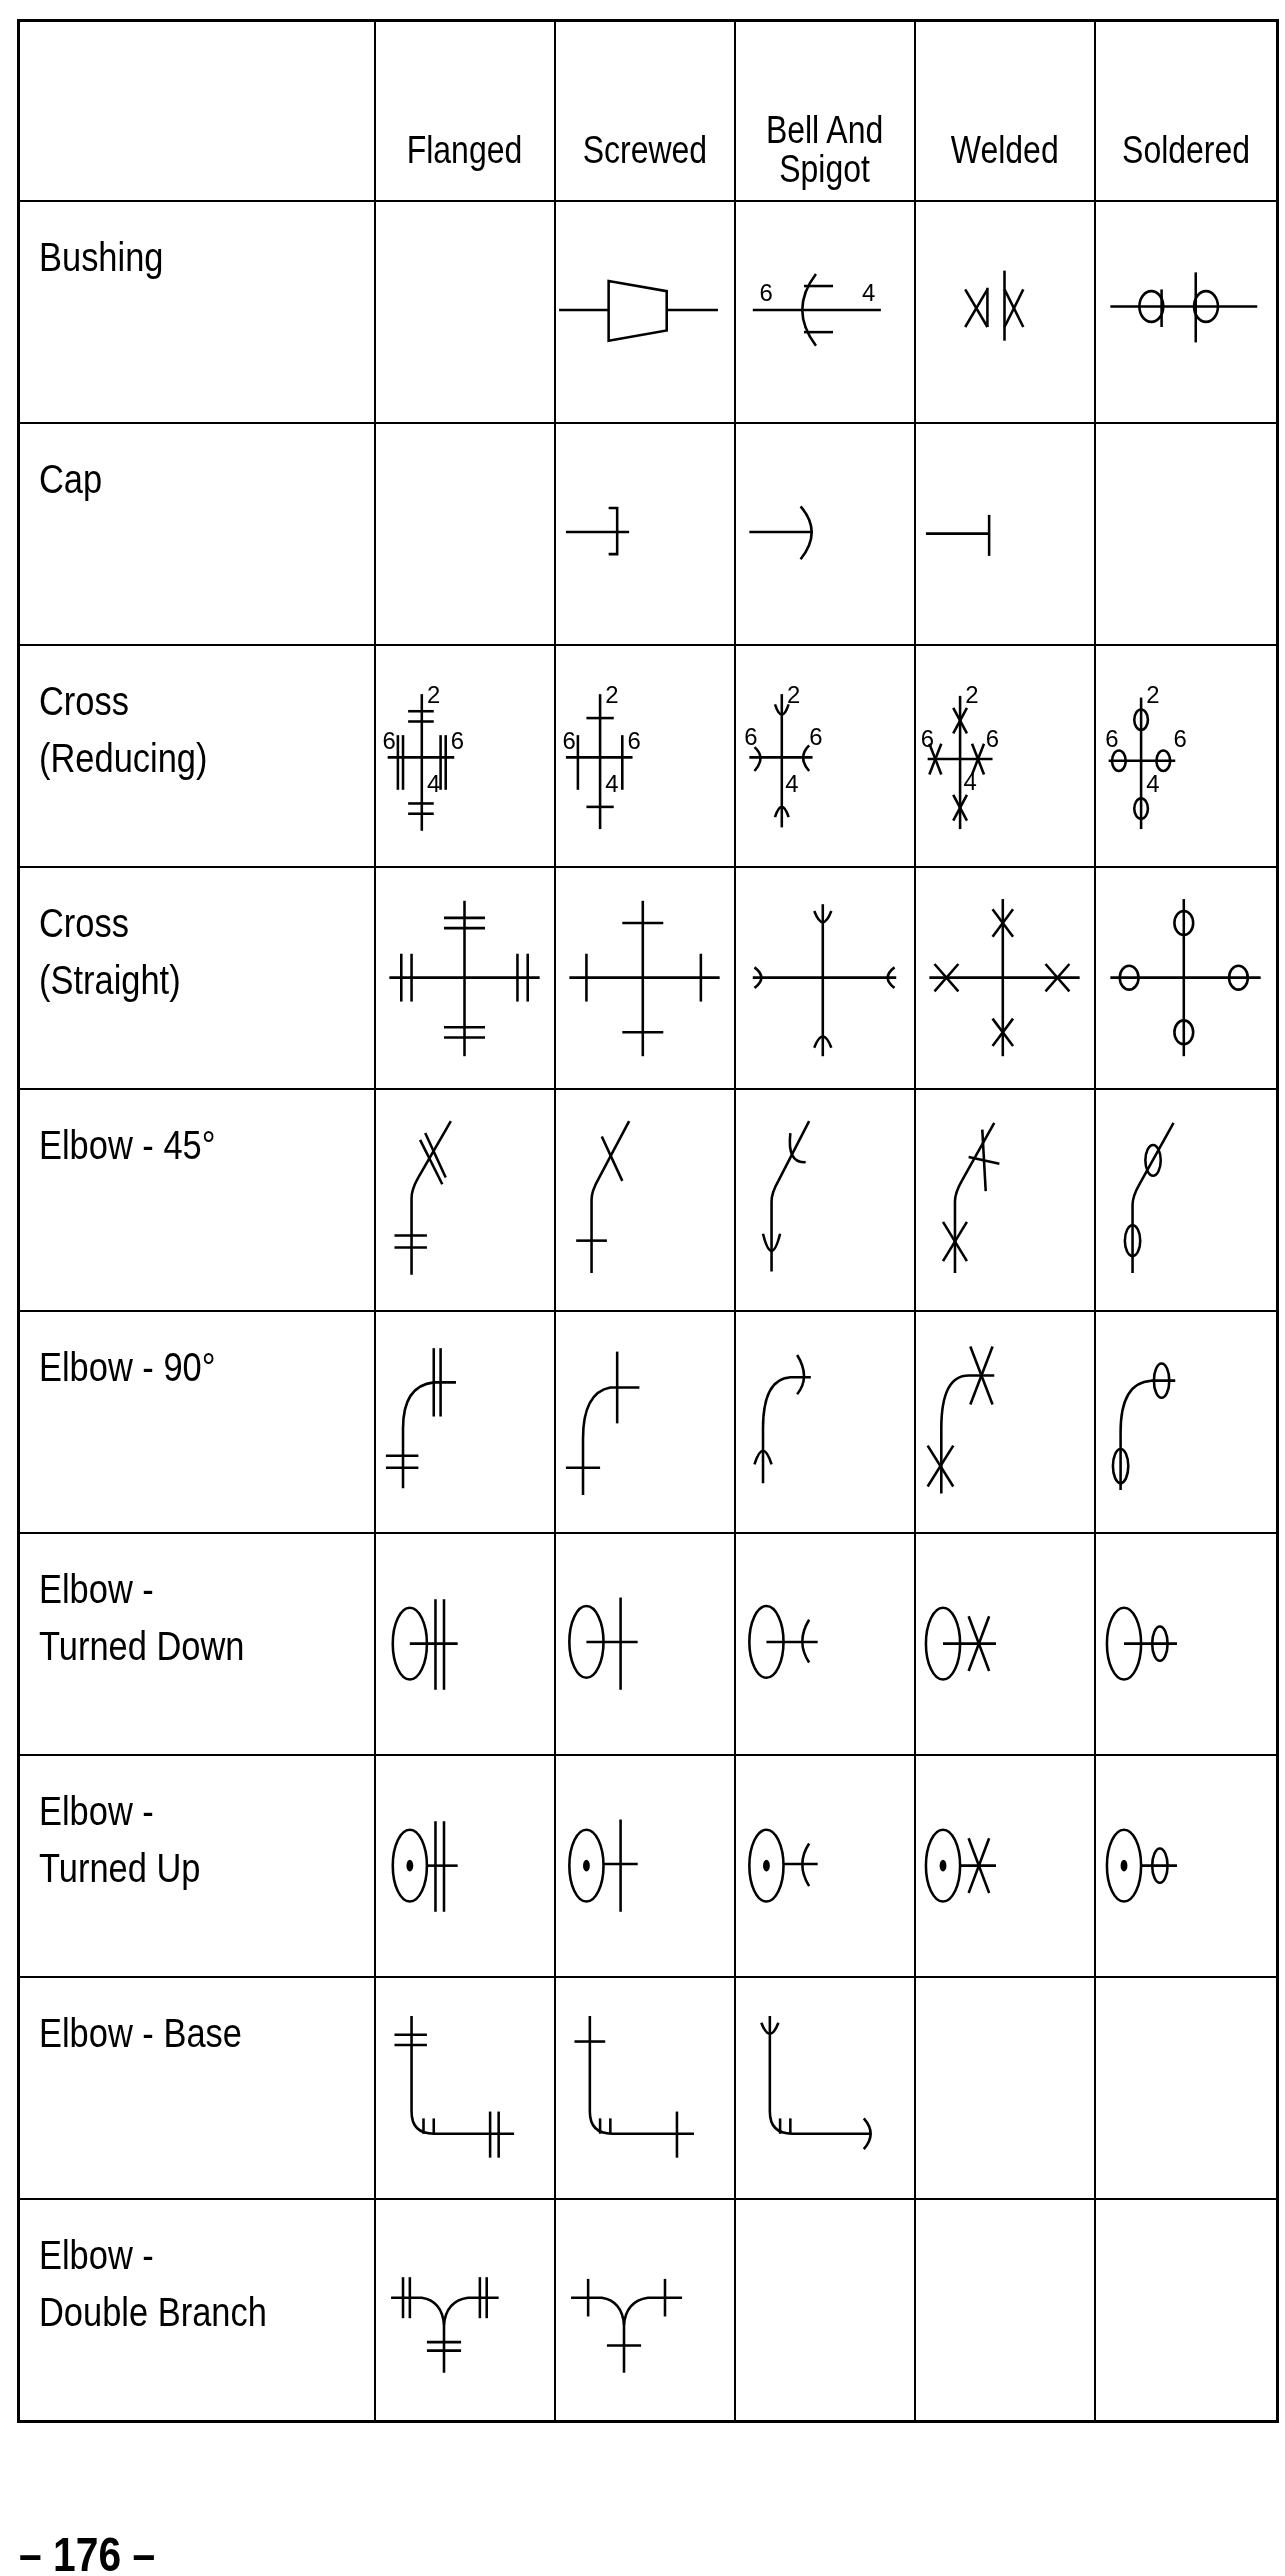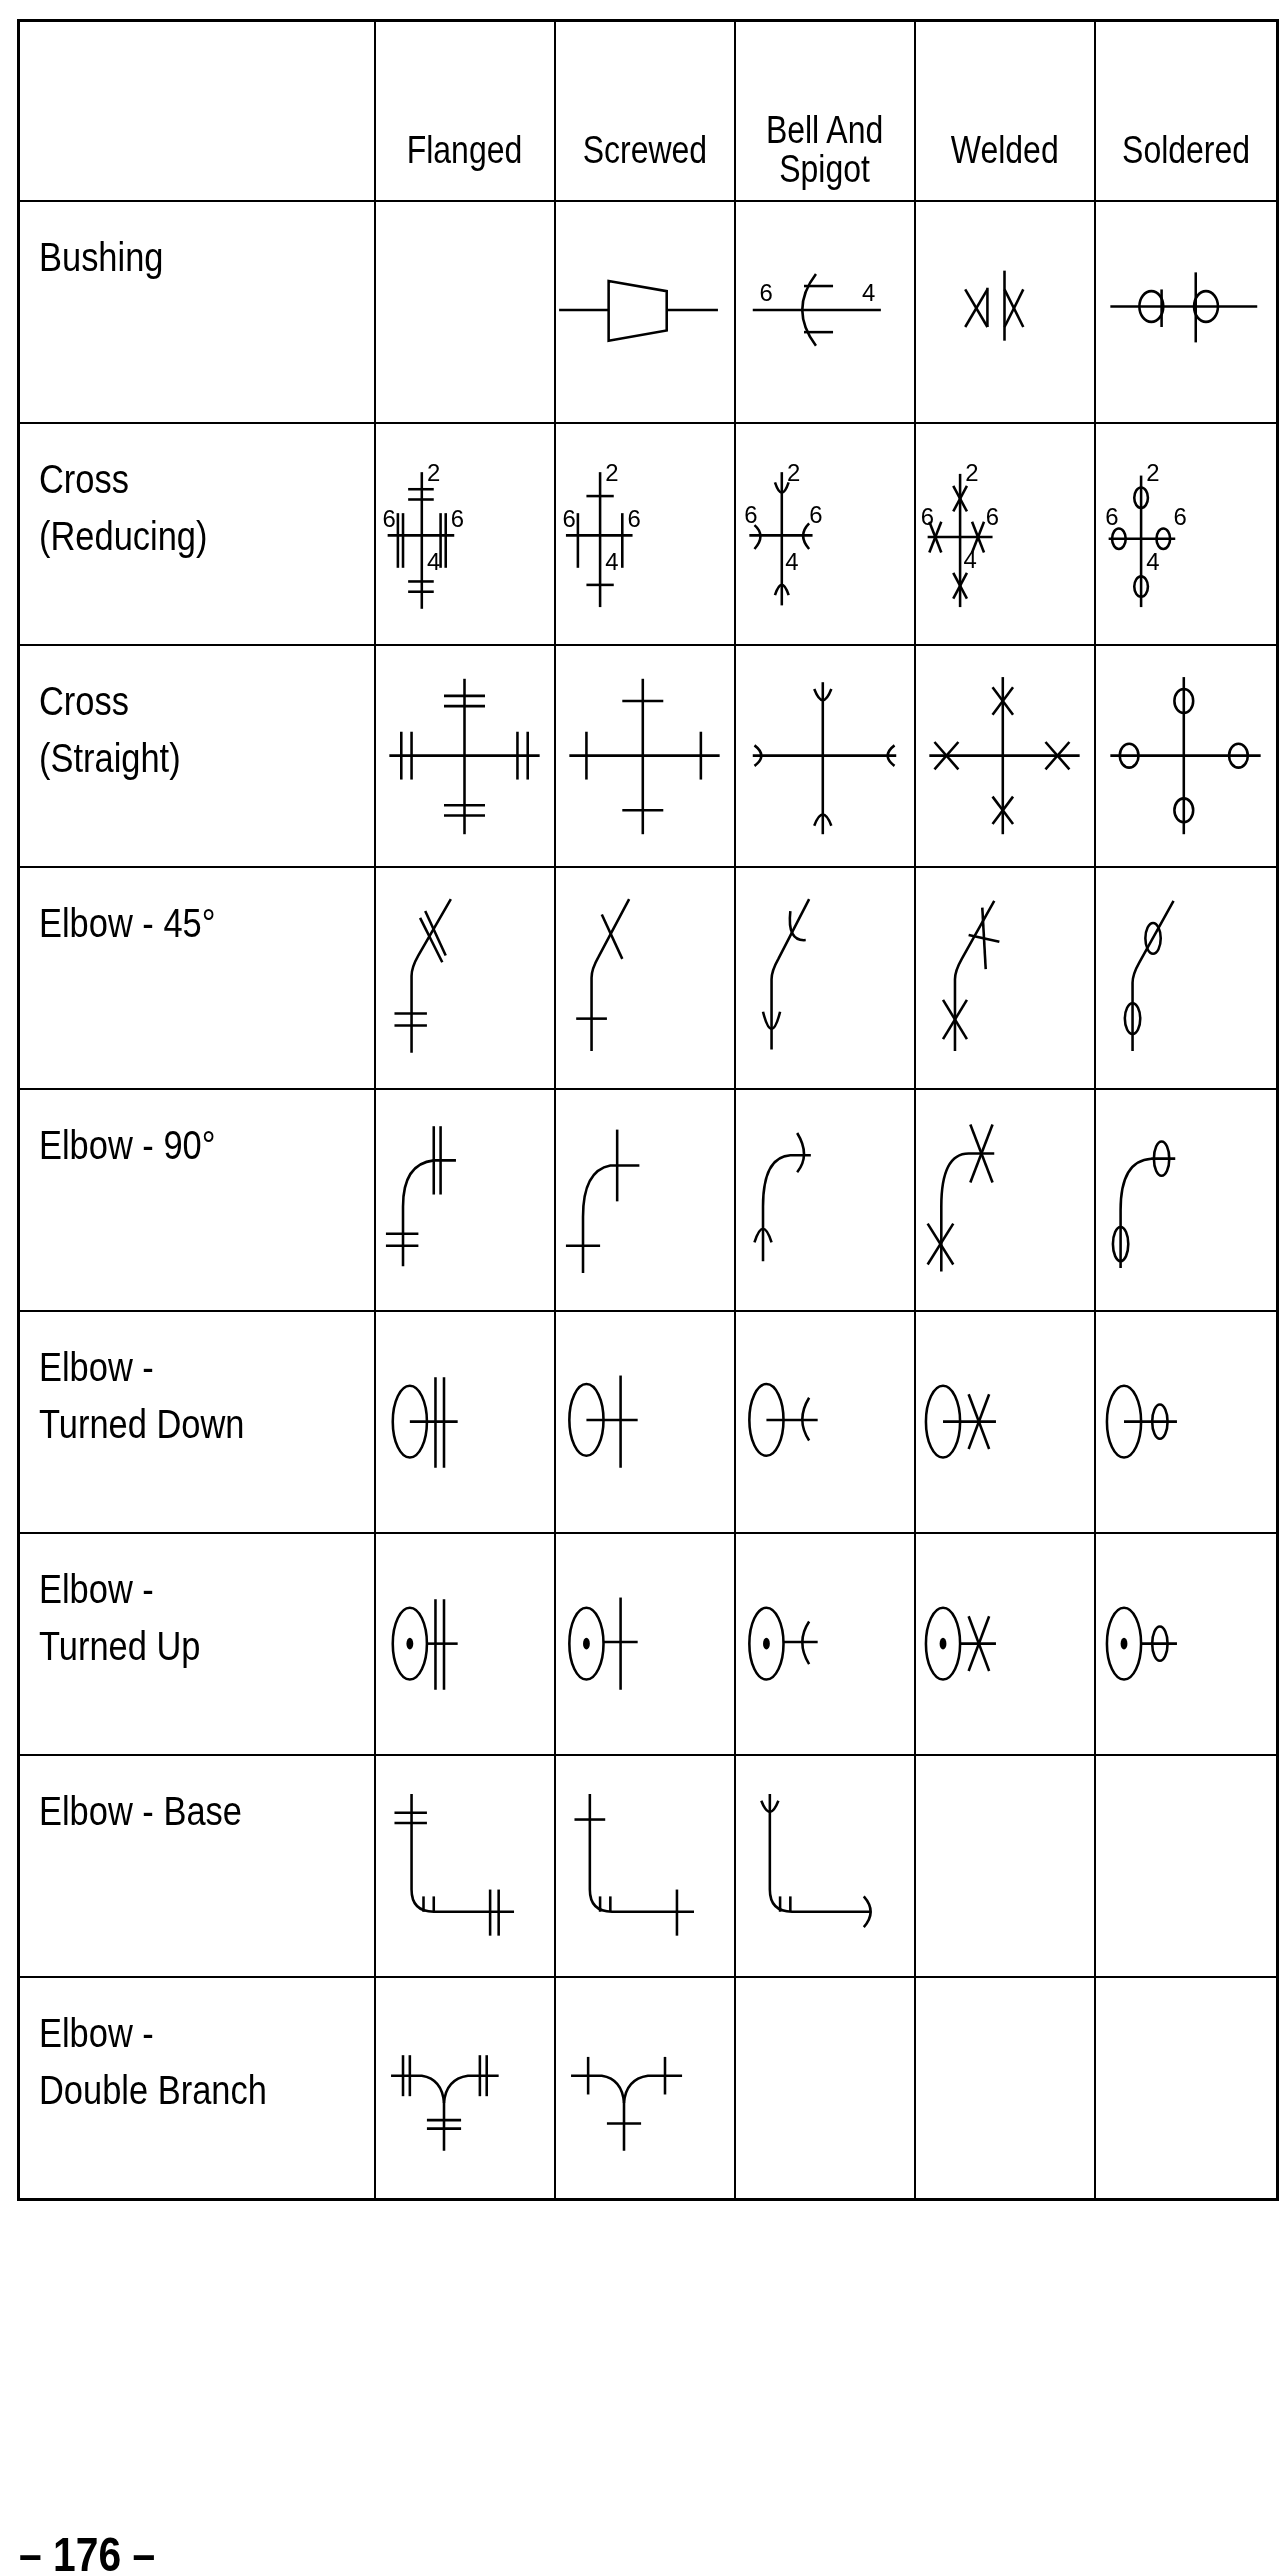--- a/index.html
+++ b/index.html
@@ -80,20 +80,43 @@
         <svg viewBox="0 0 204 226">
           <line x1="14" y1="106" x2="186" y2="106"></line>
               <ellipse cx="62" cy="106" rx="14" ry="18"></ellipse>
               <line x1="74" y1="86" x2="74" y2="130"></line>
           <line x1="114" y1="66" x2="114" y2="148"></line>
               <ellipse cx="126" cy="106" rx="14" ry="18"></ellipse>
         </svg>
           </td>
     </tr>
 
+    <tr>
+      <td class="label"><span>Cap</span></td>
+      <td class="sym"></td>
+      <td class="sym">
+        <svg viewBox="0 0 204 226">
+          <line x1="10" y1="110" x2="84" y2="110"></line>
+              <polyline points="60,82 70,82 70,136 60,136"></polyline>
+        </svg>
+          </td>
+      <td class="sym">
+        <svg viewBox="0 0 204 226">
+          <line x1="14" y1="110" x2="88" y2="110"></line>
+              <path d="M74,80 Q100,110 74,142"></path>
+        </svg>
+          </td>
+      <td class="sym">
+        <svg viewBox="0 0 204 226">
+          <line x1="10" y1="112" x2="84" y2="112"></line>
+              <line x1="84" y1="90" x2="84" y2="138"></line>
+        </svg>
+          </td>
+      <td class="sym"></td>
+    </tr>
 
     <tr>
       <td class="label"><span>Cross
 (Reducing)</span></td>
       <td class="sym">
         <svg viewBox="0 0 204 226">
           <line x1="12" y1="114" x2="90" y2="114"></line>
               <line x1="52" y1="40" x2="52" y2="200"></line>
           <line x1="36" y1="60" x2="66" y2="60"></line>
               <line x1="36" y1="72" x2="66" y2="72"></line>

